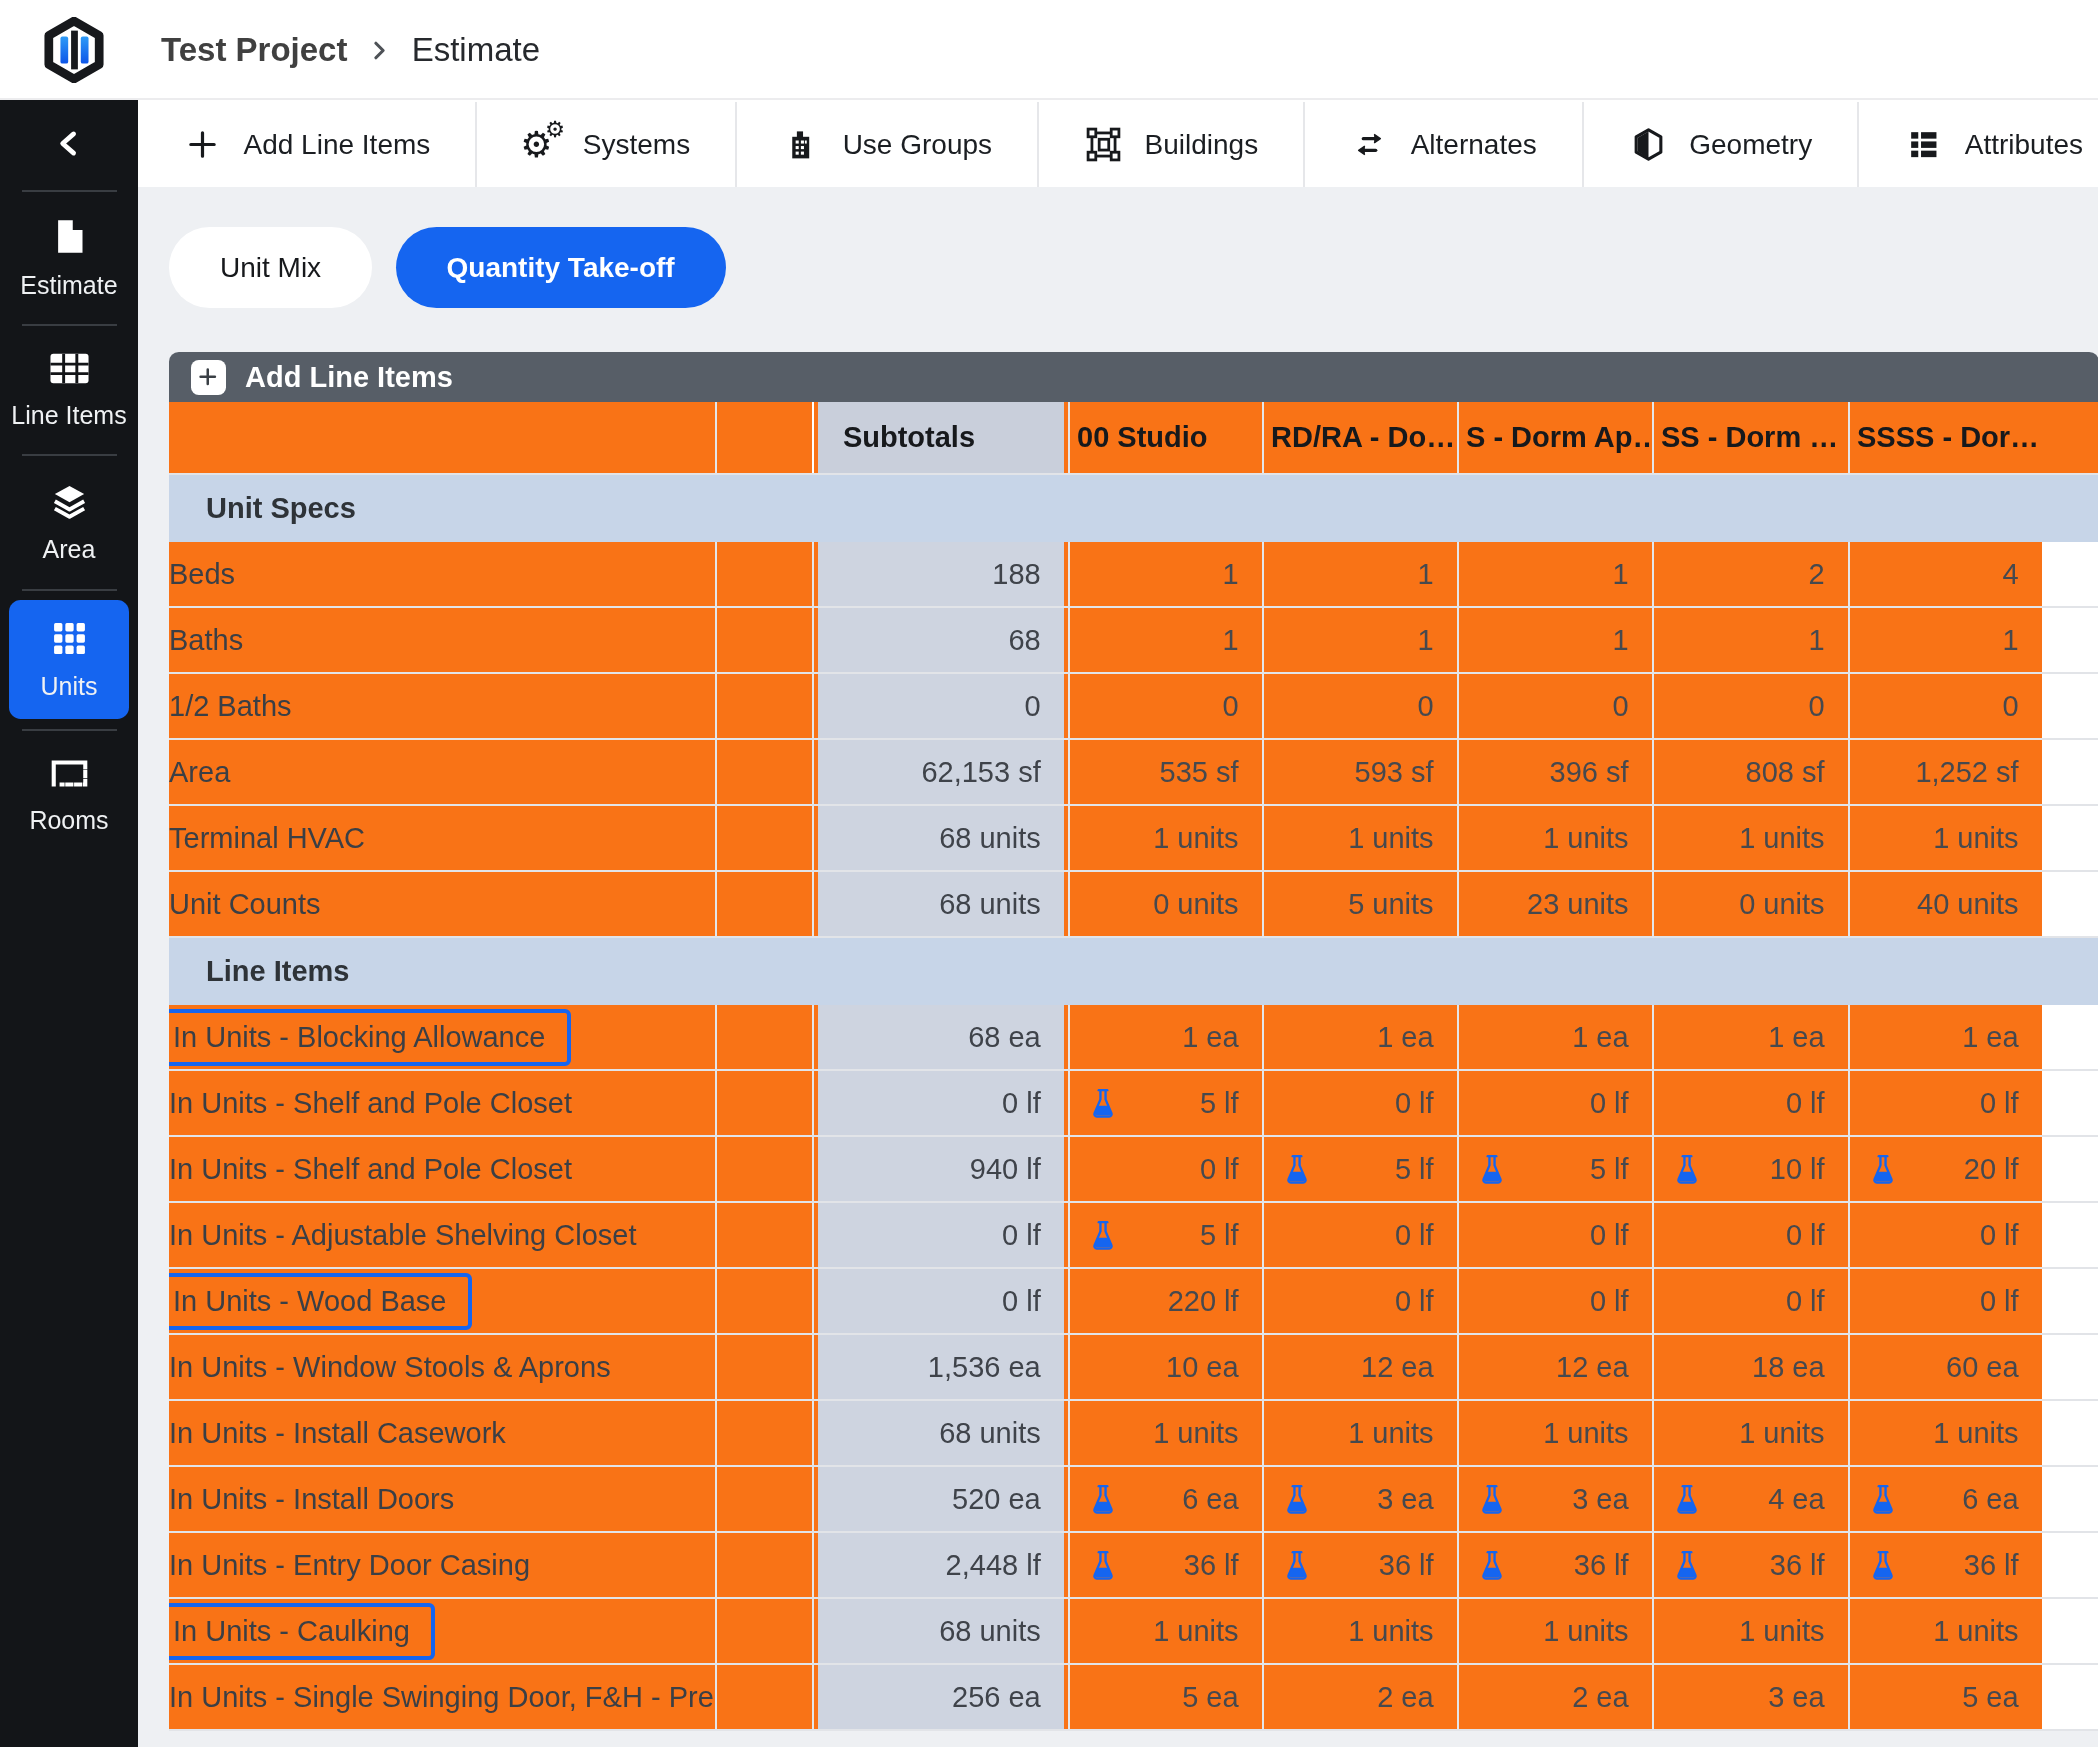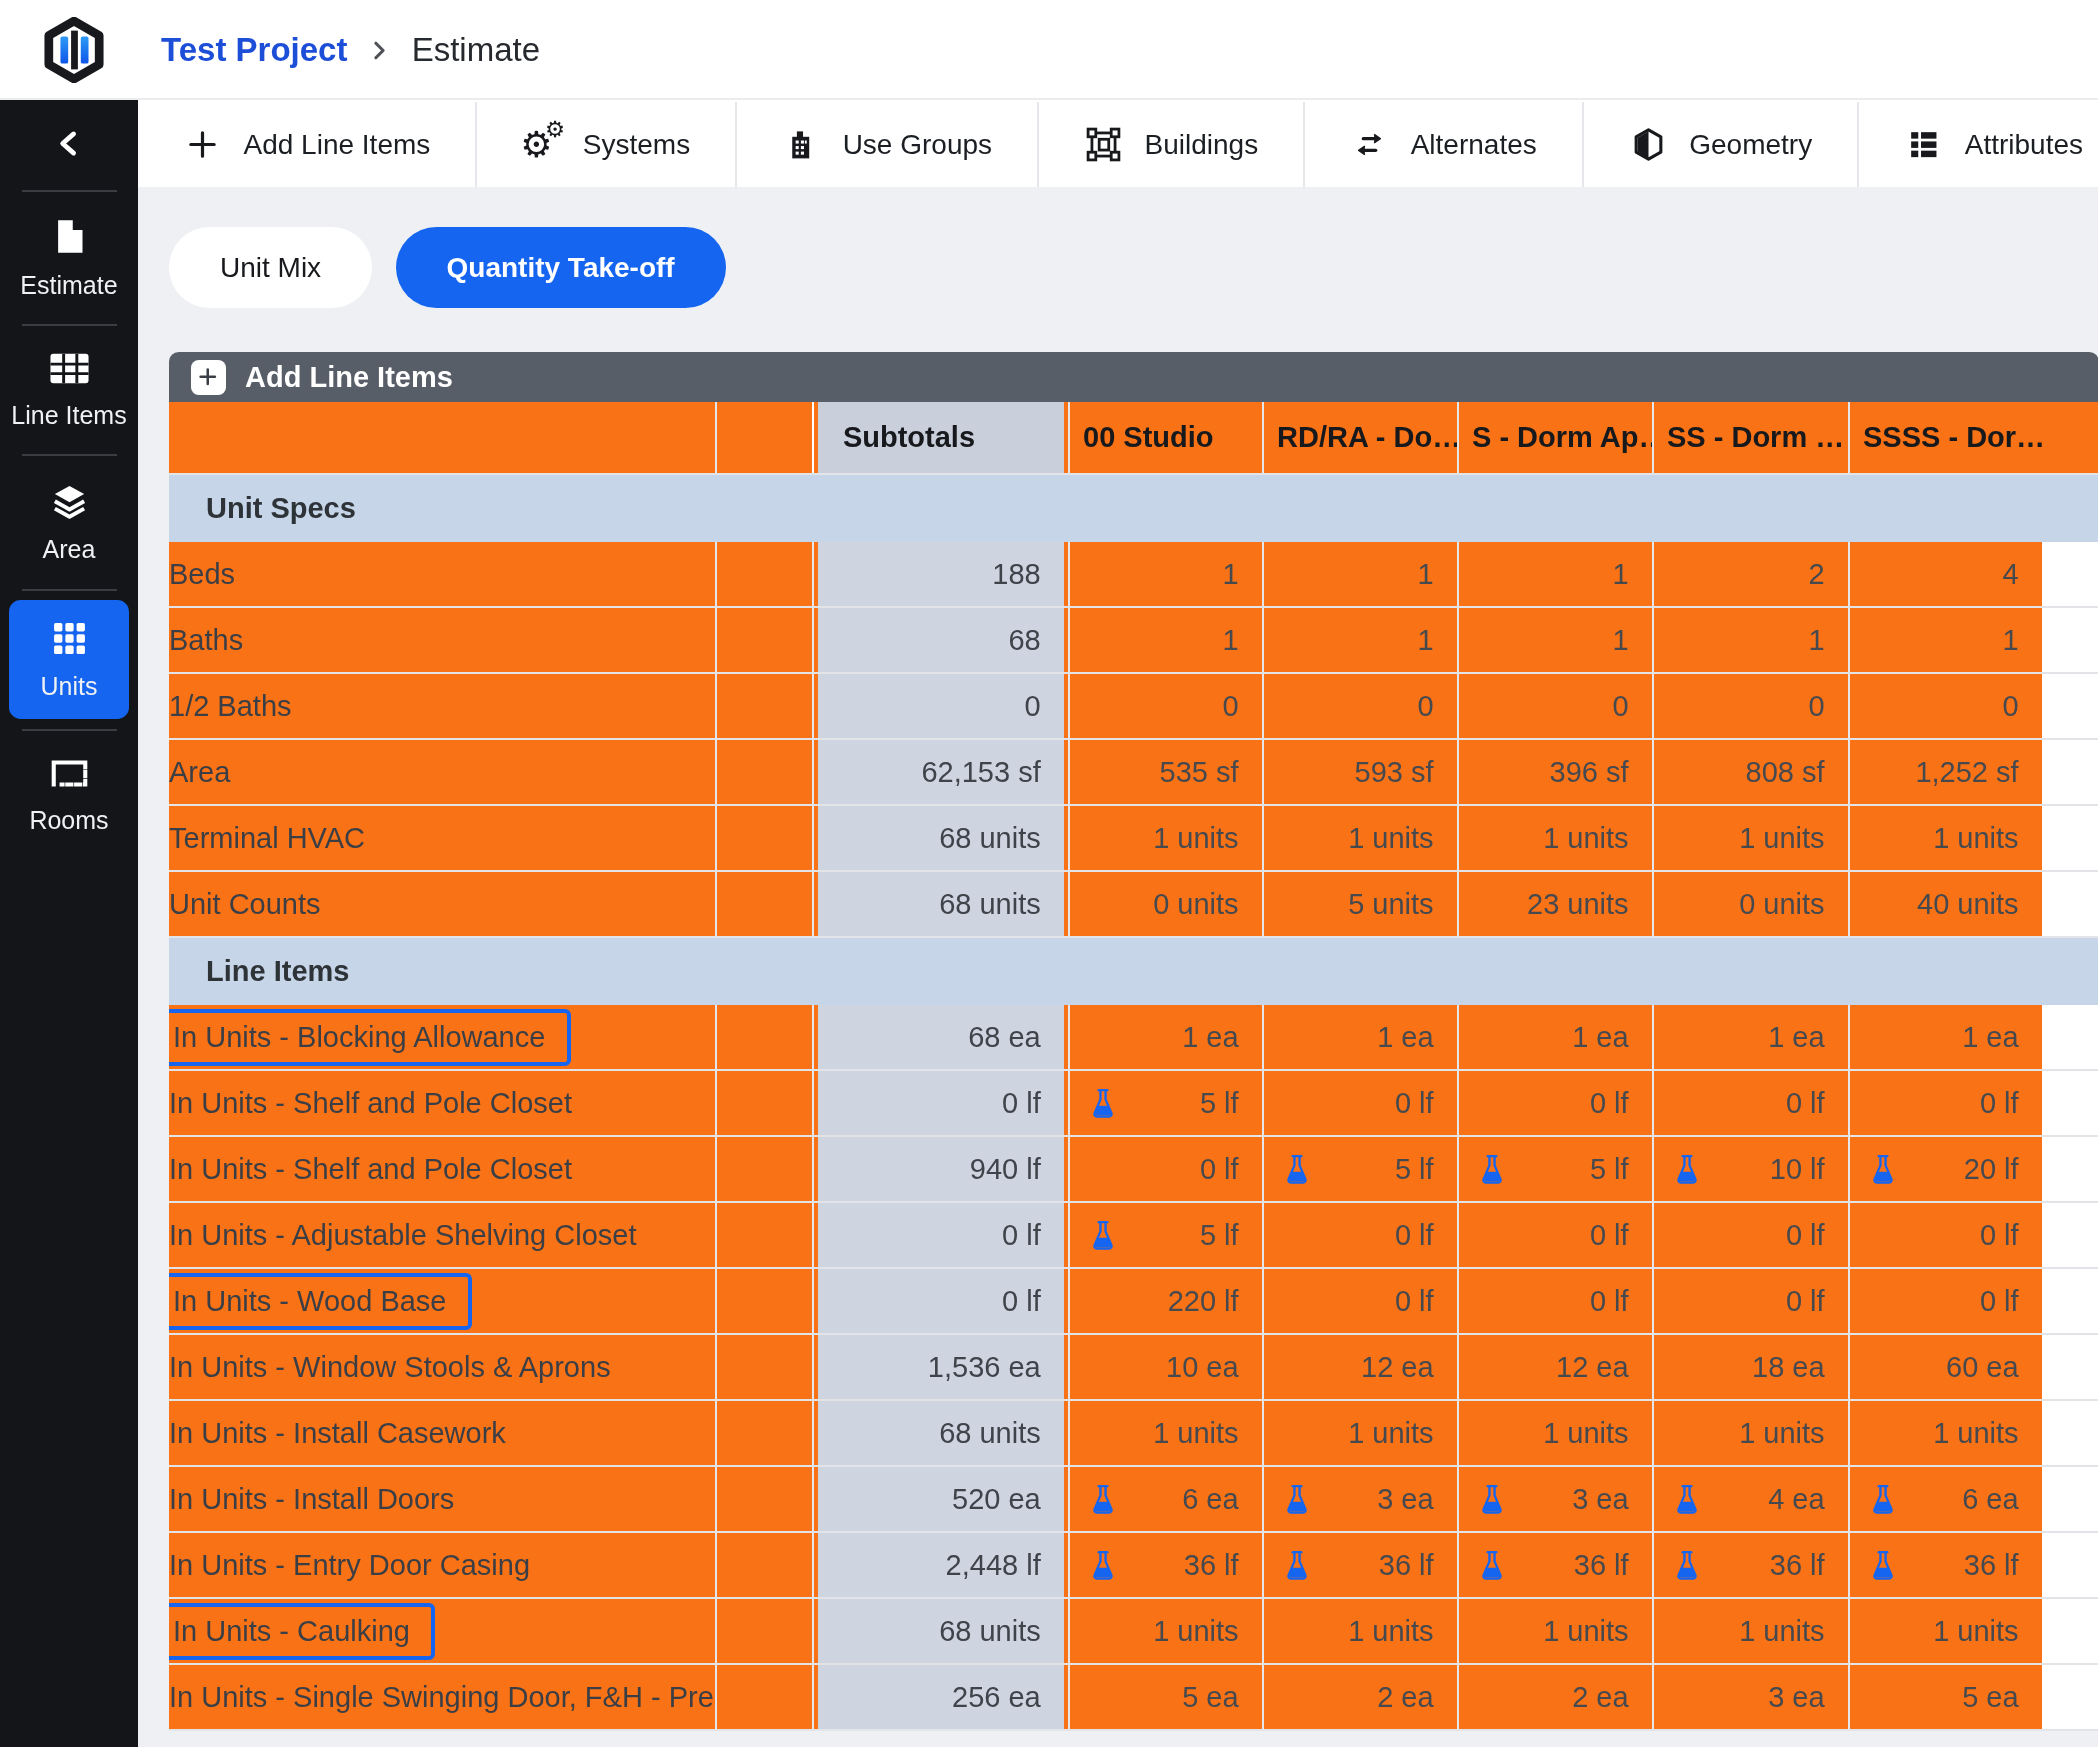--- a/index.html
+++ b/index.html
@@ -18,21 +18,21 @@
   }
   *{margin:0;padding:0;box-sizing:border-box;}
   html,body{width:2099px;background:#fff;}
   body{font-family:"Liberation Sans","DejaVu Sans",sans-serif;color:var(--text-body);}
   .app{position:relative;width:2099px;height:1748px;overflow:hidden;background:#fff;}
 
   
   .topbar{position:absolute;left:0;top:0;width:2099px;height:100px;background:#fff;border-bottom:2px solid #ececee;display:flex;align-items:center;z-index:5;}
   .logo{position:absolute;left:43px;top:16.6px;width:62px;height:66px;}
   .crumbs{position:absolute;left:161px;top:0;height:100px;display:flex;align-items:center;gap:17.6px;}
-  .crumb-project{font-size:33px;font-weight:bold;color:#1d4ed8;text-align:right;}
+  .crumb-project{font-size:33px;font-weight:bold;color:#404040;text-align:right;}
   .crumb-sep{display:flex;align-items:center;}
   .crumb-page{font-size:33px;color:#26292d;}
 
   
   .sidebar{position:absolute;left:0;top:100px;width:138px;height:1647px;background:var(--sidebar-bg);display:flex;flex-direction:column;align-items:stretch;}
   .side-btn{display:flex;flex-direction:column;align-items:center;justify-content:center;gap:9.8px;color:#eceef0;cursor:pointer;}
   .side-collapse{height:90px;}
   .side-item{padding:25px 0 23.4px 0;}
   .side-label{font-size:25px;line-height:31px;text-align:center;color:#eff1f3;}
   .side-divider{border-top:2px solid #393d42;margin:0 21.5px;}
@@ -57,21 +57,21 @@
   .table{margin:44px 0 0 31px;width:1930px;}
   .tbar{height:50px;background:var(--bar-bg);border-radius:9.8px 9.8px 0 0;display:flex;align-items:center;gap:19.5px;padding-left:21.5px;}
   .tbar-plus{width:35px;height:35px;background:#fff;border-radius:7.8px;display:flex;align-items:center;justify-content:center;cursor:pointer;}
   .tbar-label{color:#fff;font-weight:bold;font-size:29px;}
 
   .trow,.hrow{display:grid;grid-template-columns:548px 97px 254px 194px 195px 195px 196px 194px 1fr;background:#f97316;}
   .hrow{height:73px;border-bottom:2px solid var(--hline);}
   .h-name{border-right:2px solid var(--vline);}
   .h-spacer{border-right:2px solid #fff;}
   .h-sub{background:var(--subhead-bg);margin:0 3.9px;display:flex;align-items:center;padding-left:25px;font-weight:bold;font-size:29px;color:#17191c;}
-  .h-val{border-left:2px solid var(--vline);display:flex;align-items:center;padding-left:13px;font-weight:bold;font-size:29px;color:#17191c;white-space:nowrap;overflow:hidden;}
+  .h-val{border-left:2px solid var(--vline);display:flex;align-items:center;padding-left:7px;font-weight:bold;font-size:29px;color:#17191c;white-space:nowrap;overflow:hidden;}
 
   .section-row{height:67px;background:var(--section-bg);display:flex;align-items:center;padding-left:37px;font-weight:bold;font-size:29px;color:#2e3338;}
   .trow{height:66px;border-bottom:2px solid var(--hline);}
   .c-name{display:flex;align-items:center;border-right:2px solid var(--vline);font-size:29px;color:#3b3f45;white-space:nowrap;overflow:hidden;}
   .c-name .hl{display:inline-flex;align-items:center;height:57px;margin-left:-19.5px;padding:0 21.5px 0 19.5px;border:4.9px solid var(--accent);border-radius:5.9px;}
   .c-spacer{border-right:2px solid var(--vline);}
   .c-sub{background:var(--sub-bg);margin:0 3.9px;display:flex;align-items:center;justify-content:flex-end;padding-right:23.4px;font-size:29px;color:#3f434a;text-align:center;}
   .c-val{border-left:2px solid var(--vline);display:flex;align-items:center;padding:0 23.4px 0 19.5px;font-size:29px;color:var(--text-val);white-space:nowrap;overflow:hidden;}
   .c-val .v{margin-left:auto;}
   .c-val .flask{display:flex;align-items:center;}

